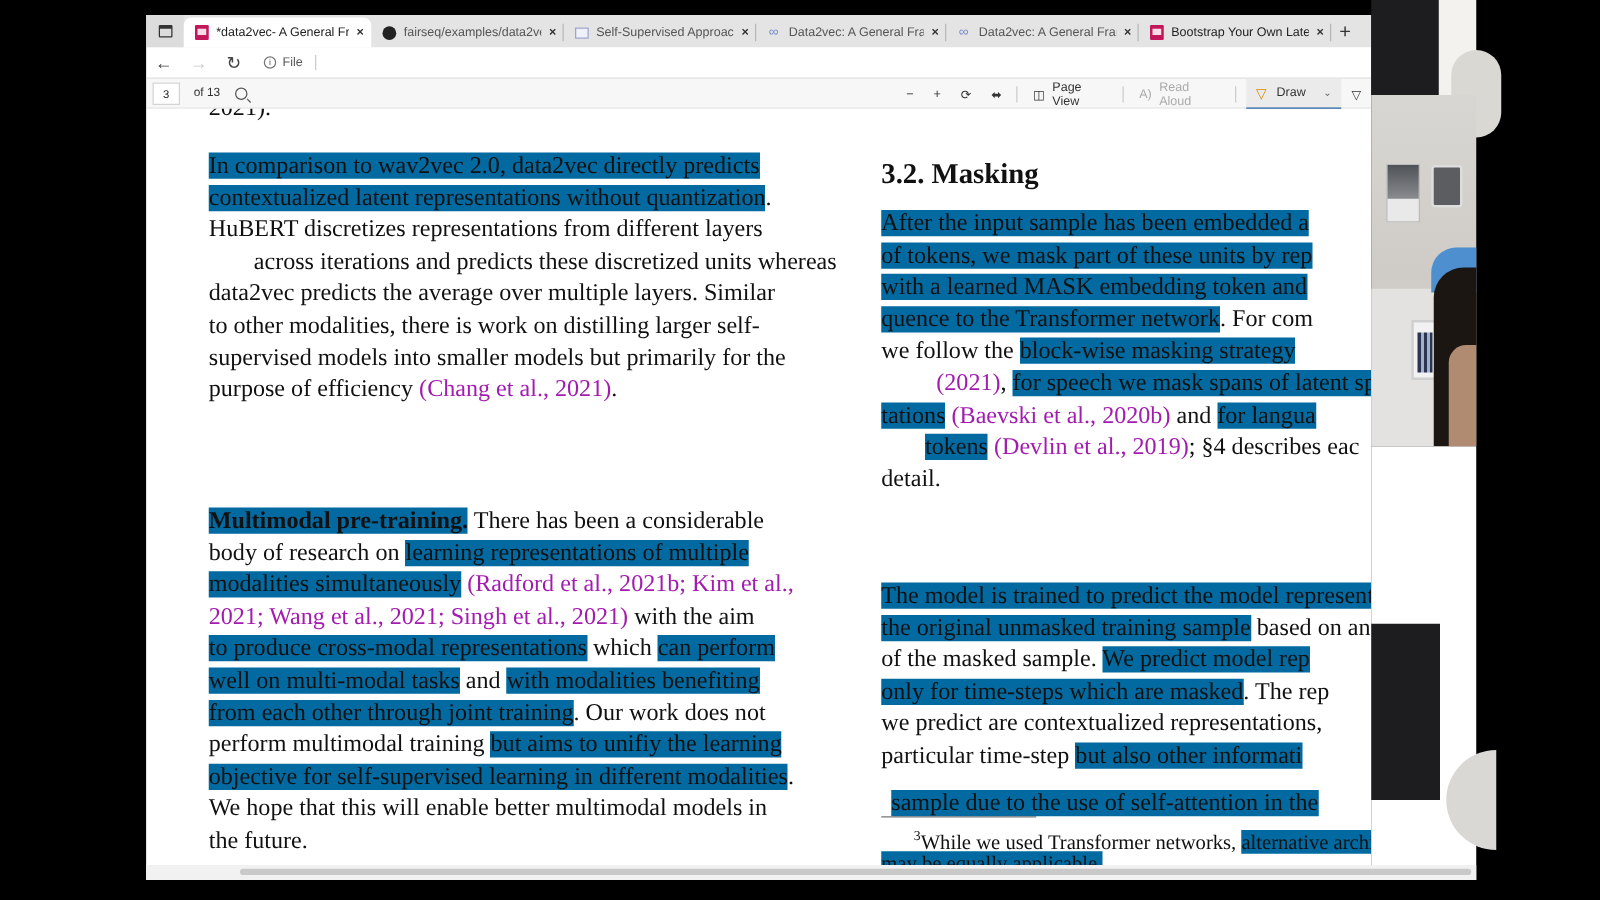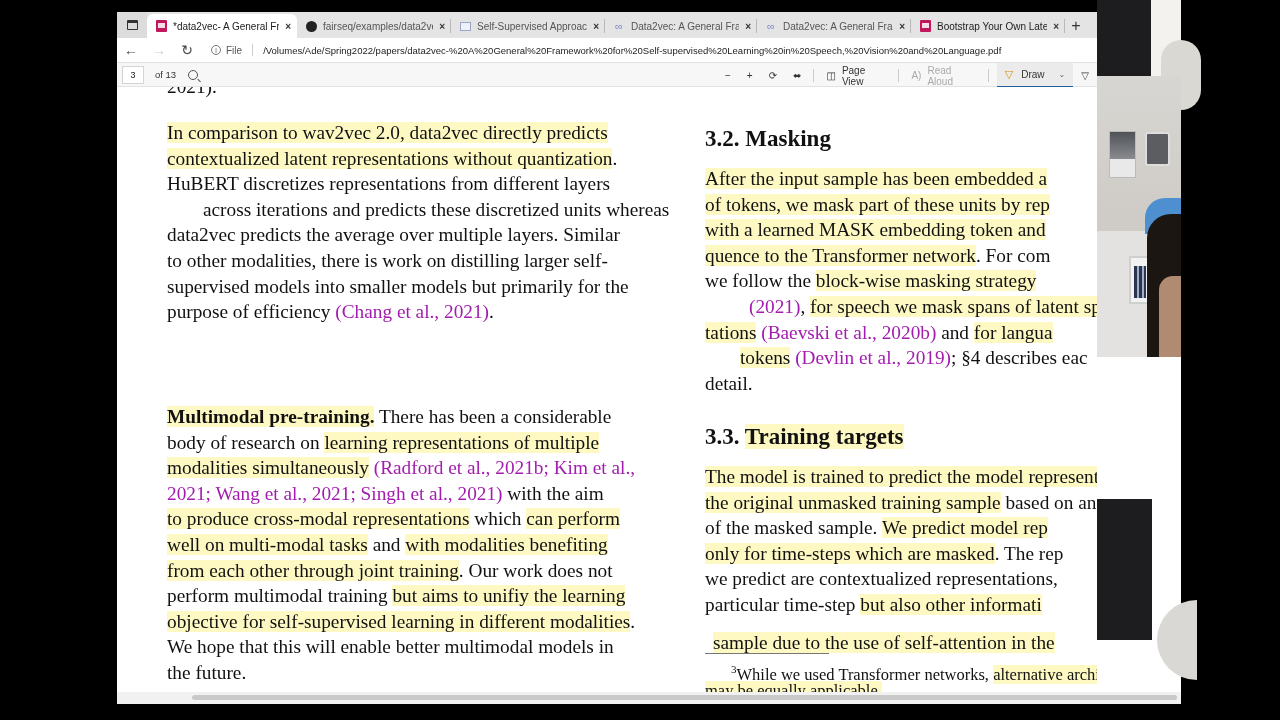--- a/index.html
+++ b/index.html
@@ -69,21 +69,21 @@
     .tb-btn.draw { background: #ebebeb; border-bottom: 2px solid #1f5f9e; margin-left: 4px; padding: 0 8px; }
     .draw-ico { color: #d98a00; margin-right: 8px; font-size: 11px; }
     .caret { margin-left: 14px; font-size: 8px; color: #666; }
 
     
     .viewport {
       position: absolute; left: 0; top: 75px; width: 980px; height: 617px; background: #fff; overflow: hidden;
     }
     .pdf-text { font-family: "Liberation Serif", serif; color: #111; font-size: 19.3px; }
     .line { position: absolute; white-space: nowrap; height: 24px; line-height: 24px; }
-    .hl { background: #fef9c3; }
+    .hl { background: #0369a1; }
     .cite { color: #a21caf; }
     .bold { font-weight: bold; }
     .ital { }
     .heading { font-weight: bold; font-size: 23px; }
     .rule { position: absolute; height: 1px; background: #777; }
     .footnote { font-size: 16.5px; }
     .sup { font-size: 11px; vertical-align: 7px; }
 
     
     .webcam {
@@ -170,21 +170,20 @@
 
   <div class="addressbar">
     <span class="nav-btn">←</span>
     <span class="nav-btn disabled">→</span>
     <span class="nav-btn">↻</span>
     <span class="info-chip">
       <i class="i">i</i>
       <span>File</span>
     </span>
     <span class="url-sep"></span>
-    <span class="url">/Volumes/Ade/Spring2022/papers/data2vec-%20A%20General%20Framework%20for%20Self-supervised%20Learning%20in%20Speech,%20Vision%20and%20Language.pdf</span>
   </div>
 
   <div class="pdf-toolbar">
     <div class="page-input">3</div>
     <span class="page-of">of 13</span>
     <span class="tb-search"></span>
 
     <div class="tb-right">
       <span class="tb-btn">−</span>
       <span class="tb-btn">+</span>
@@ -247,23 +246,20 @@
         <div class="line" style="left: 588px; top: 105.6px;"><span class="hl">of tokens, we mask part of these units by rep</span></div>
         <div class="line" style="left: 588px; top: 131.2px;"><span class="hl">with a learned MASK embedding token and</span></div>
         <div class="line" style="left: 588px; top: 156.8px;"><span class="hl">quence to the Transformer network</span><span class="">. For com</span></div>
         <div class="line" style="left: 588px; top: 182.4px;"><span class="">we follow the </span><span class="hl">block-wise masking strategy</span></div>
         <div class="line" style="left: 588px; top: 208px; margin-left: 44px;"><span class="cite">(2021)</span><span class="">, </span><span class="hl">for speech we mask spans of latent spe</span></div>
         <div class="line" style="left: 588px; top: 233.6px;"><span class="hl">tations</span><span class="cite"> (Baevski et al., 2020b)</span><span class=""> and </span><span class="hl">for langua</span></div>
         <div class="line" style="left: 623px; top: 259.2px; text-align: right;"><span class="hl">tokens</span><span class="cite"> (Devlin et al., 2019)</span><span class="">; §4 describes eac</span></div>
         <div class="line" style="left: 588px; top: 284.8px;"><span class="">detail.</span></div>
       </div>
 
-    <div class="line heading" style="left:588px; top:338px;">
-      <span>3.3. </span><span class="hl">Training targets</span>
-    </div>
     <div id="right-targets">
         <div class="line" style="left: 588px; top: 378px;"><span class="hl">The model is trained to predict the model representations</span></div>
         <div class="line" style="left: 588px; top: 403.6px;"><span class="hl">the original unmasked training sample</span><span class=""> based on an encod</span></div>
         <div class="line" style="left: 588px; top: 429.2px;"><span class="">of the masked sample.  </span><span class="hl">We predict model rep</span></div>
         <div class="line" style="left: 588px; top: 454.8px;"><span class="hl">only for time-steps which are masked</span><span class="">. The rep</span></div>
         <div class="line" style="left: 588px; top: 480.4px;"><span class="">we predict are </span><span class="ital">contextualized representations</span><span class="">,</span></div>
         <div class="line" style="left: 588px; top: 506px;"><span class="">particular time-step </span><span class="hl">but also other informati</span></div>
         <div class="line" style="left: 596px; top: 531.6px; margin-top: 12px;"><span class="hl">sample due to the use of self-attention in the</span></div>
       </div>
 

